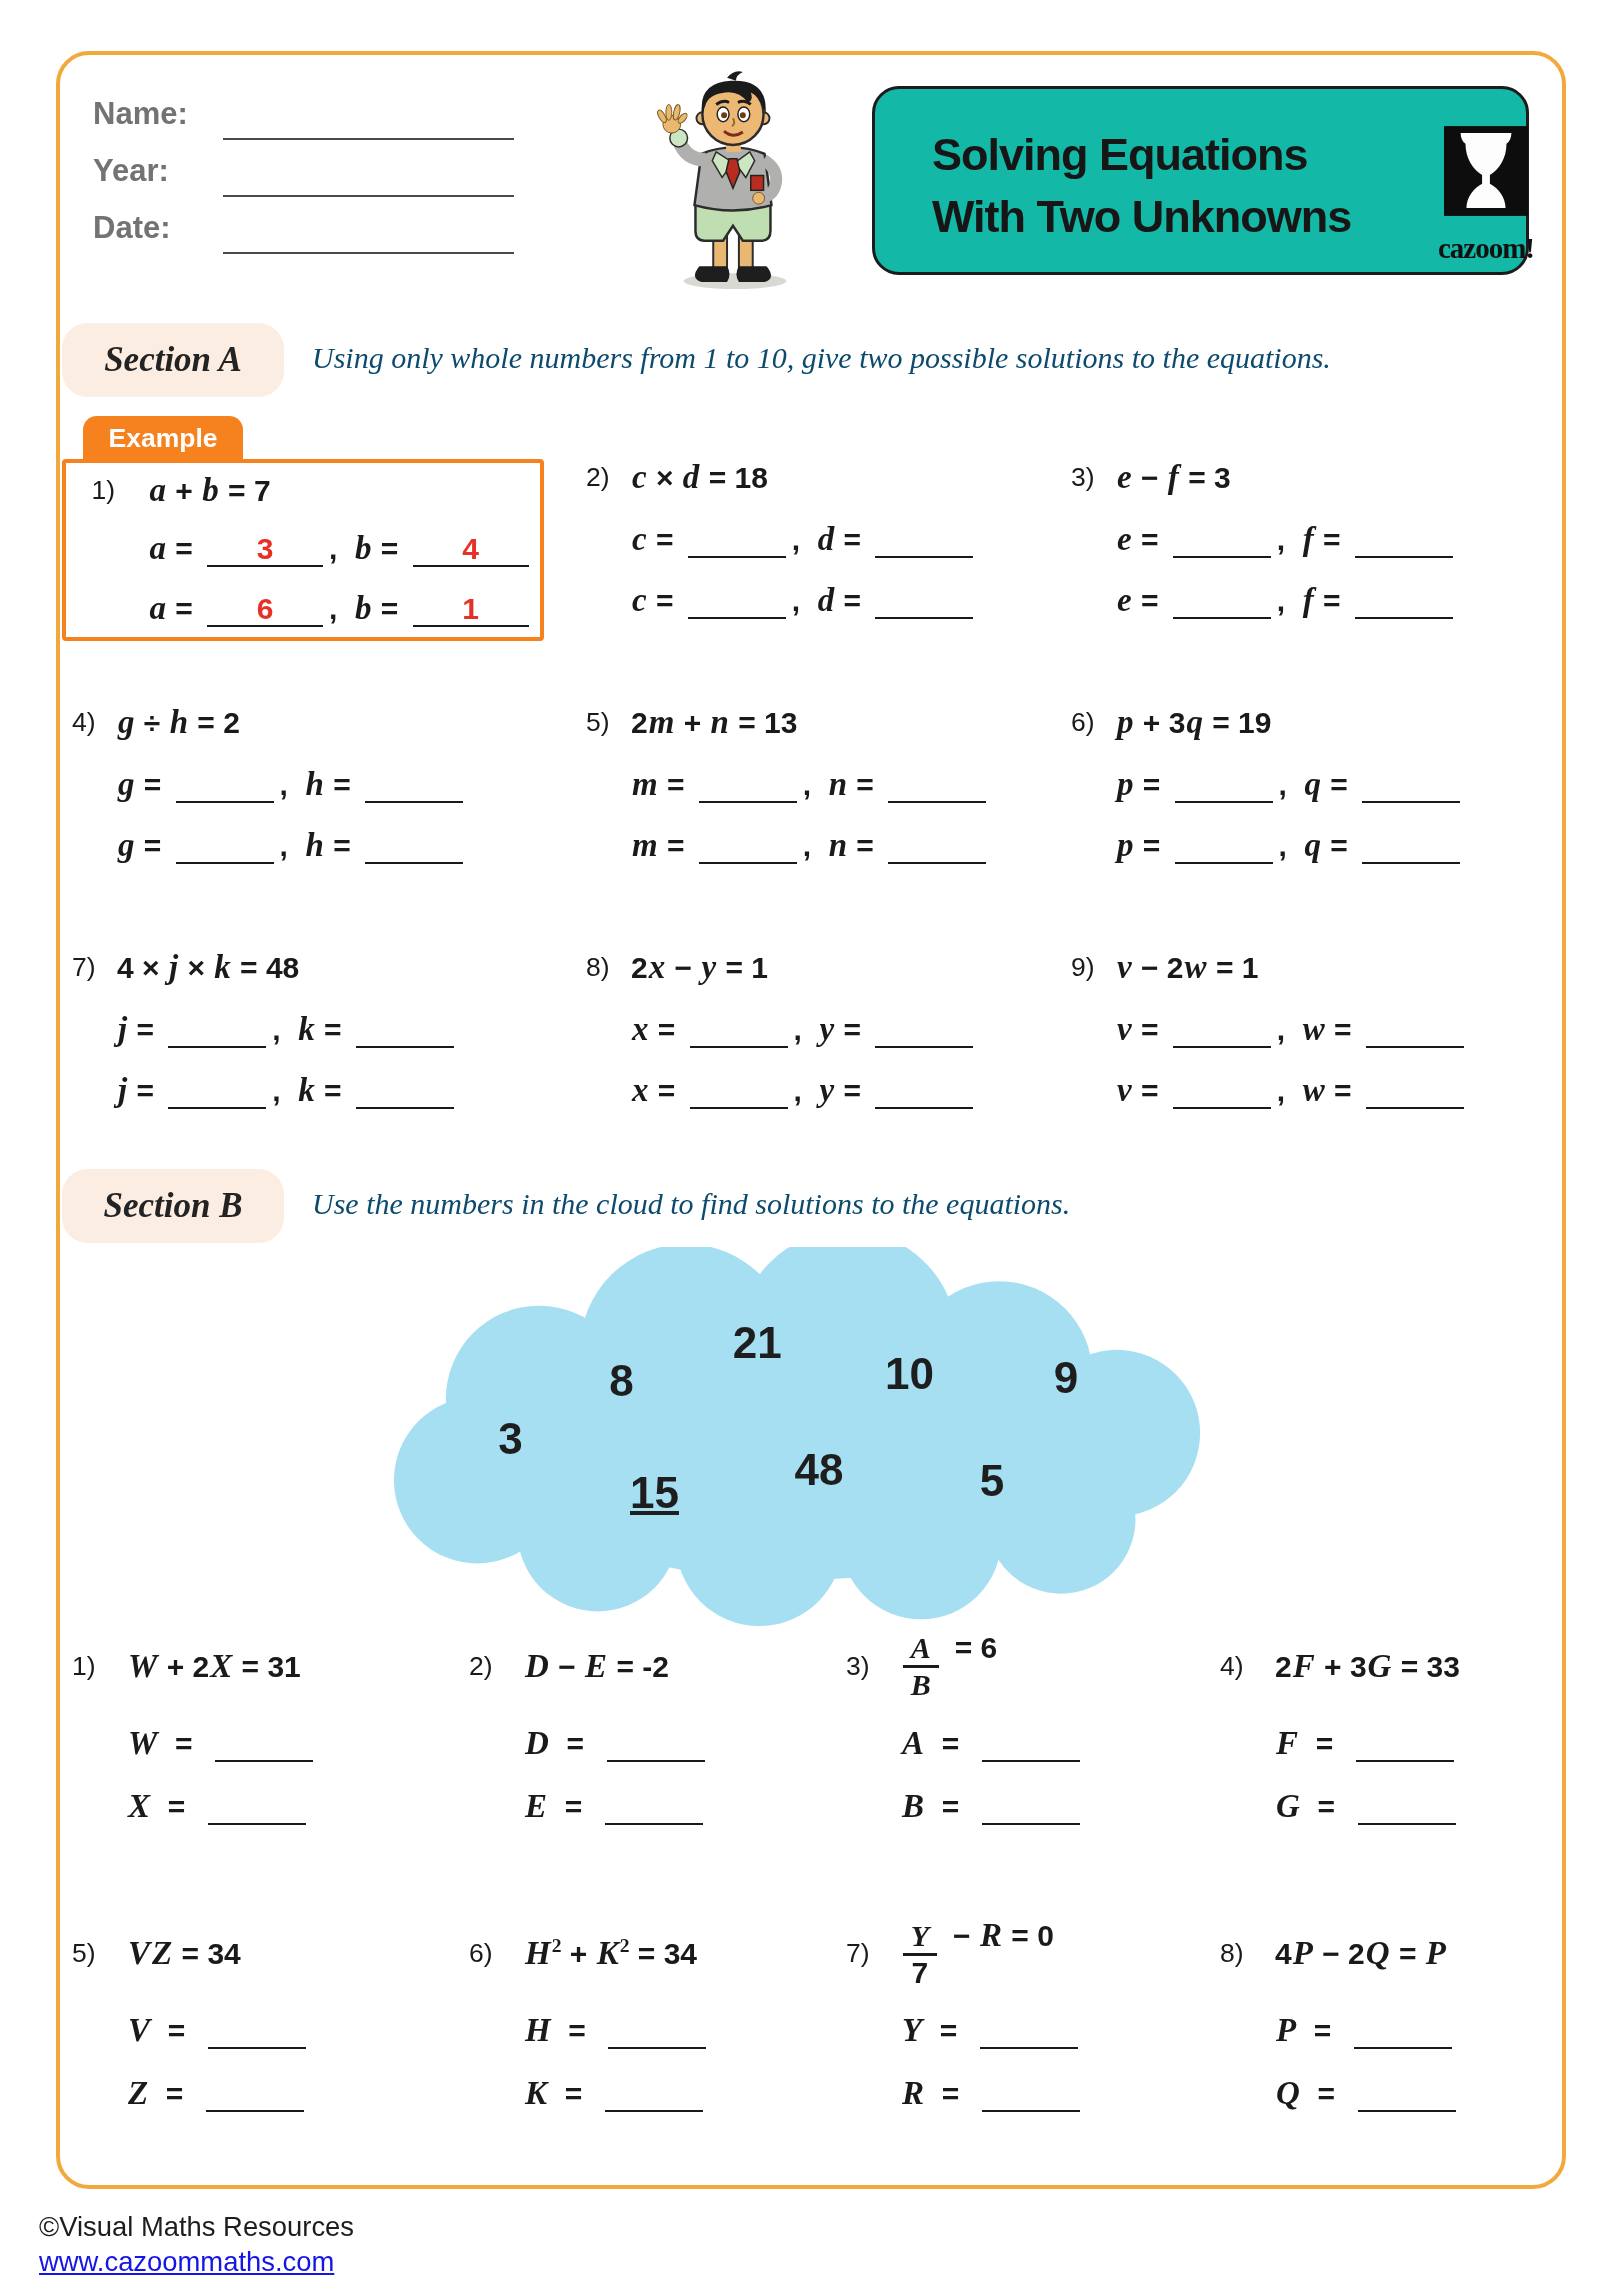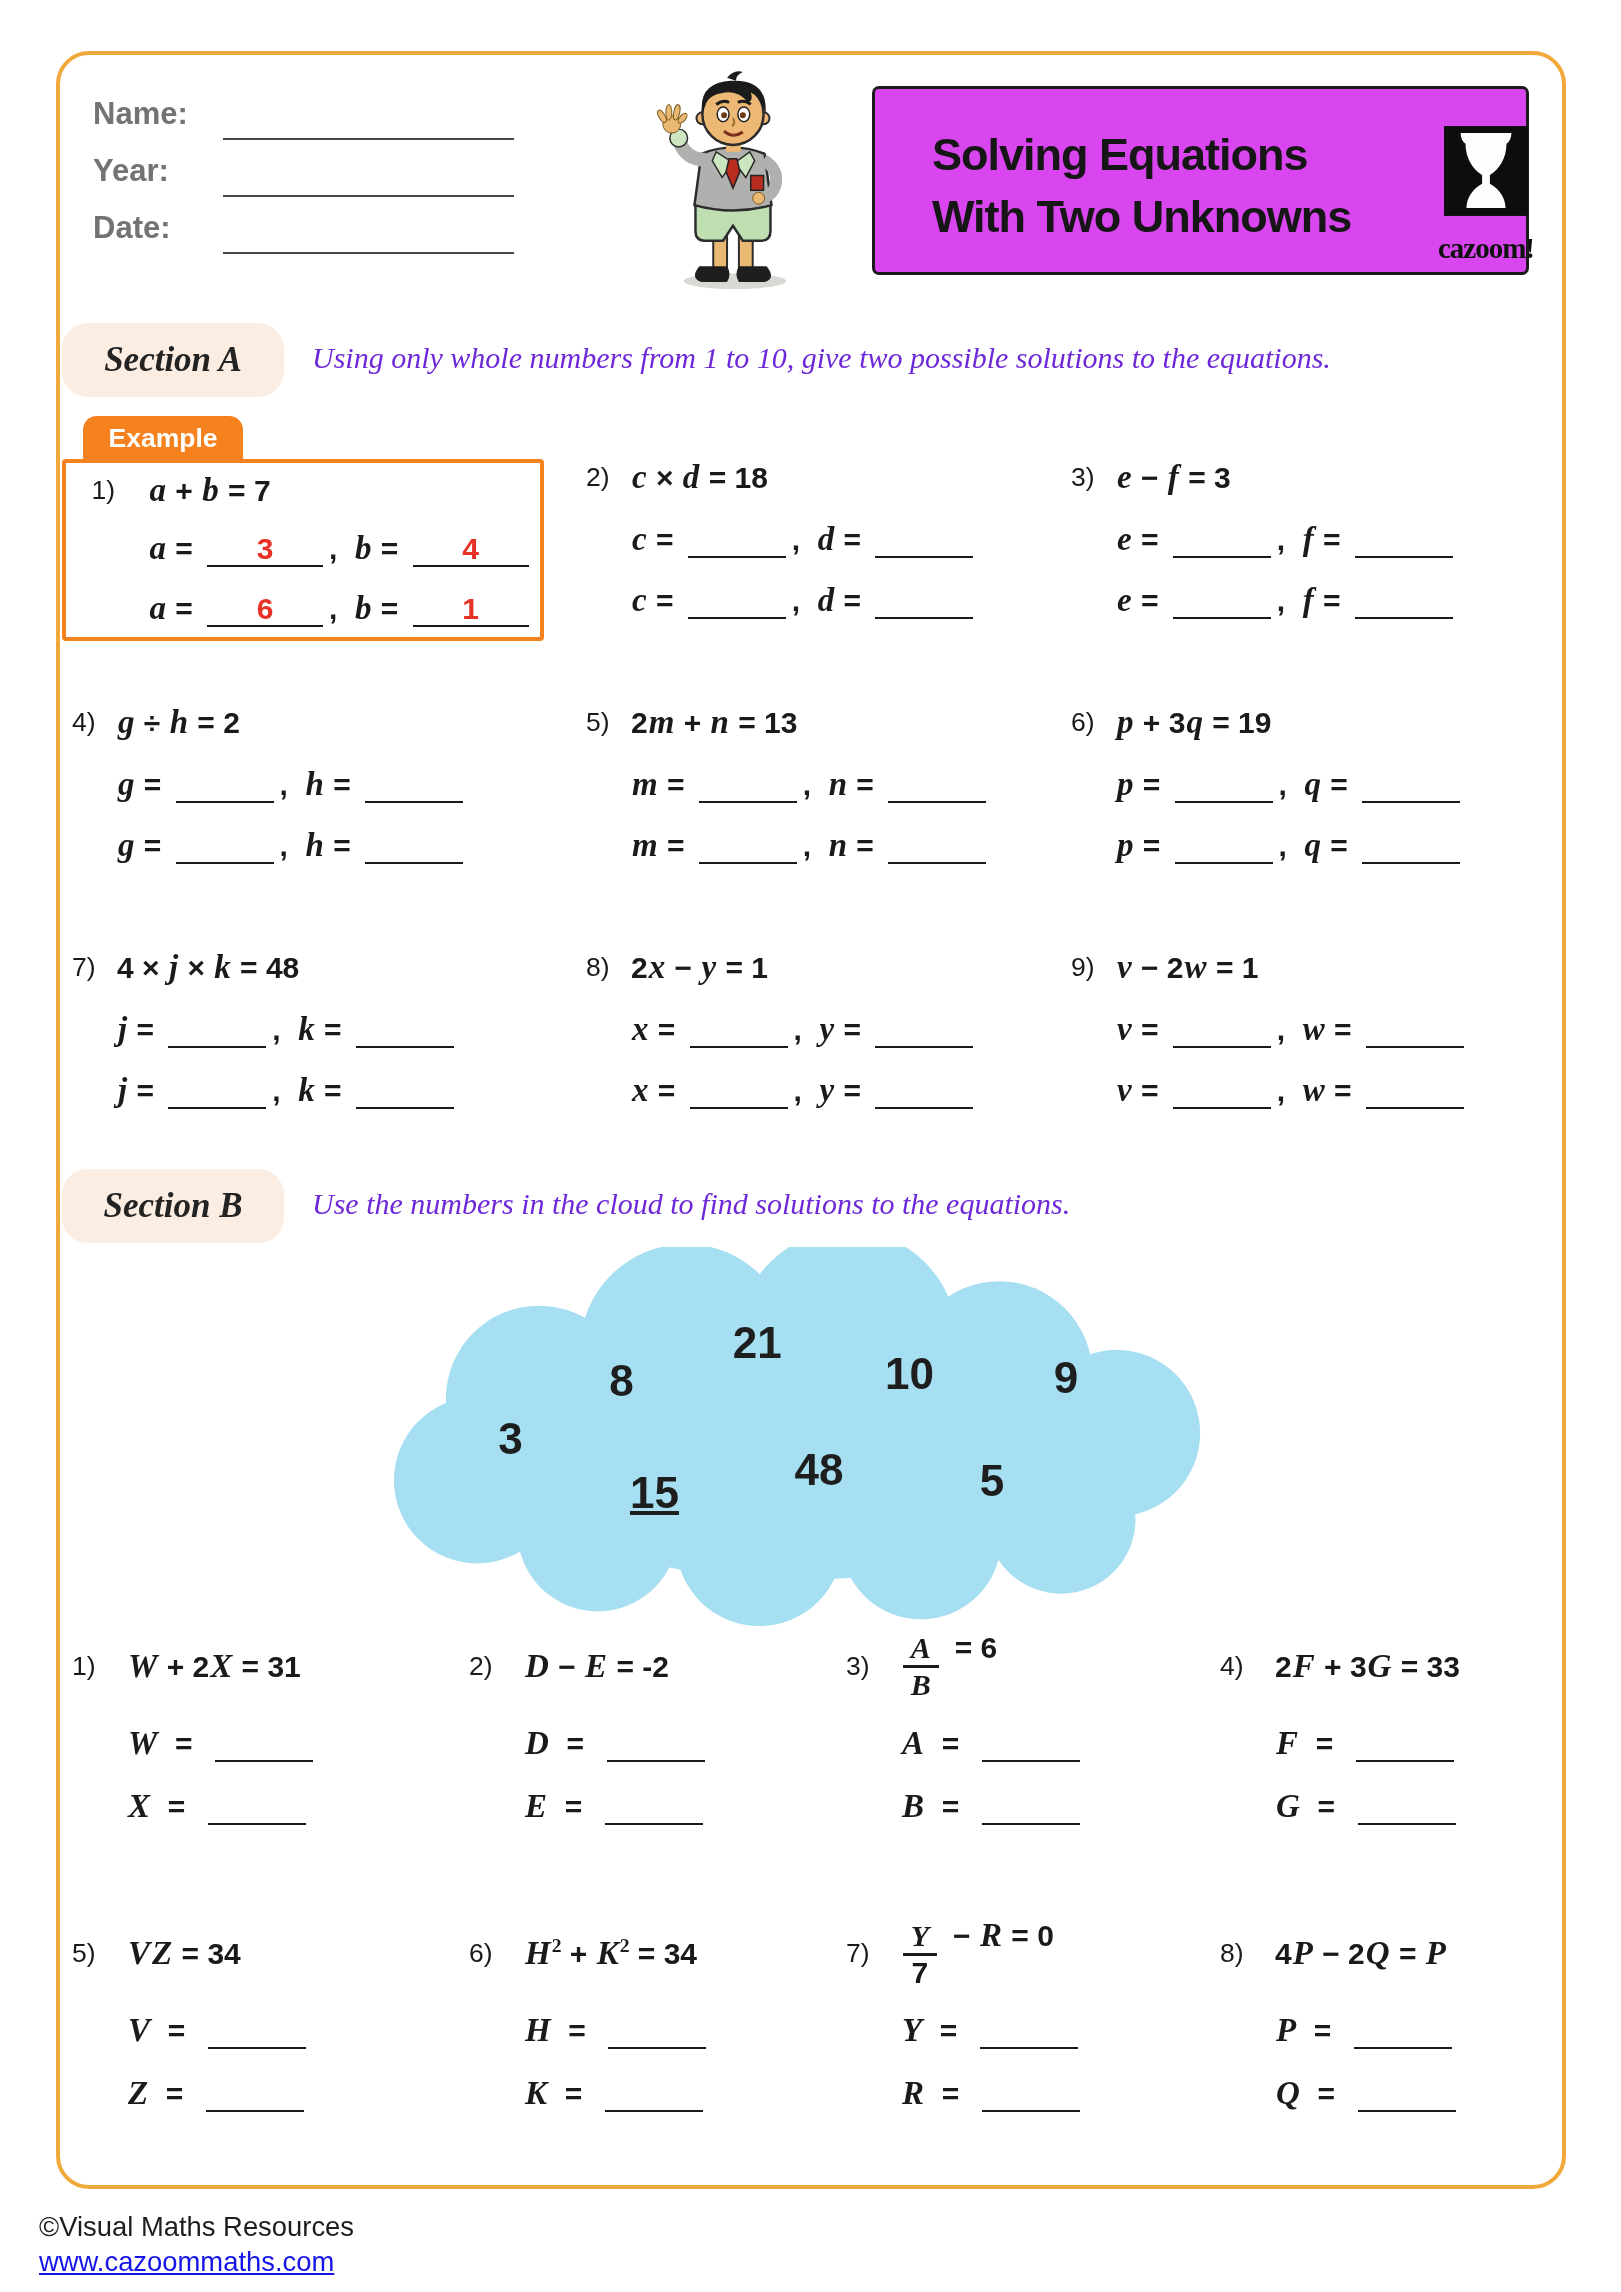--- a/index.html
+++ b/index.html
@@ -6,38 +6,38 @@
   .page{position:relative;width:1621px;height:2293px;background:#ffffff;overflow:hidden;
         font-family:"Liberation Sans",sans-serif;color:#1a1a1a;}
   .page-border{position:absolute;left:56px;top:51px;width:1510px;height:2138px;
         border:4.9px solid #F2A93C;border-radius:33px;box-sizing:border-box;}
 
   
   .hdr-label{position:absolute;left:93px;font-weight:bold;font-size:31px;color:#737373;}
   .hdr-line{position:absolute;left:223px;width:291px;border-bottom:2px solid #4a4a4a;height:0;}
 
   
-  .title-box{position:absolute;left:872px;top:86px;width:657px;height:189px;background:#d946ef;
-        border:3.9px solid #1b1b1b;border-radius:7px;box-sizing:border-box;}
+  .title-box{position:absolute;left:872px;top:86px;width:657px;height:189px;background:#14b8a6;
+        border:3.9px solid #1b1b1b;border-radius:27px;box-sizing:border-box;}
   .title-text{position:absolute;left:57px;top:35px;font-weight:bold;font-size:45px;line-height:62px;
         letter-spacing:-1px;color:#161616;white-space:nowrap;}
   .logo{position:absolute;left:552px;top:37px;width:118px;text-align:center;}
   .logo .logo-sq{display:block;margin:0 auto;width:84px;height:90px;}
   .logo .logo-word{display:block;margin-top:16px;font-family:"Liberation Serif",serif;font-weight:bold;
         font-size:29px;letter-spacing:-1px;color:#111;}
 
   
   .boy{position:absolute;left:623px;top:63px;width:216px;height:227px;}
 
   
   .sec-label{position:absolute;left:62px;width:222px;height:74px;background:#FBEDE2;border-radius:25.5px;
         display:flex;align-items:center;justify-content:center;
         font-family:"Liberation Serif",serif;font-weight:bold;font-style:italic;font-size:35px;color:#232323;}
   .sec-instr{position:absolute;left:312px;font-family:"Liberation Serif",serif;font-style:italic;
-        font-size:30px;color:#6d28d9;white-space:nowrap;}
+        font-size:30px;color:#0c4a6e;white-space:nowrap;}
 
   
   .ex-tab{position:absolute;left:83px;top:416px;height:45px;padding:0 25.5px;background:#F5821F;
         border-radius:13.7px 13.7px 0 0;color:#fff;font-weight:bold;font-size:26.5px;
         display:flex;align-items:center;z-index:2;}
   .ex-box{position:absolute;left:62px;top:459px;width:482px;height:182px;border:4.9px solid #F5821F;
         border-radius:3.9px;box-sizing:border-box;background:#fff;z-index:1;}
   .ex-inner{position:absolute;left:25.5px;top:3.9px;right:7.8px;}
 
   

